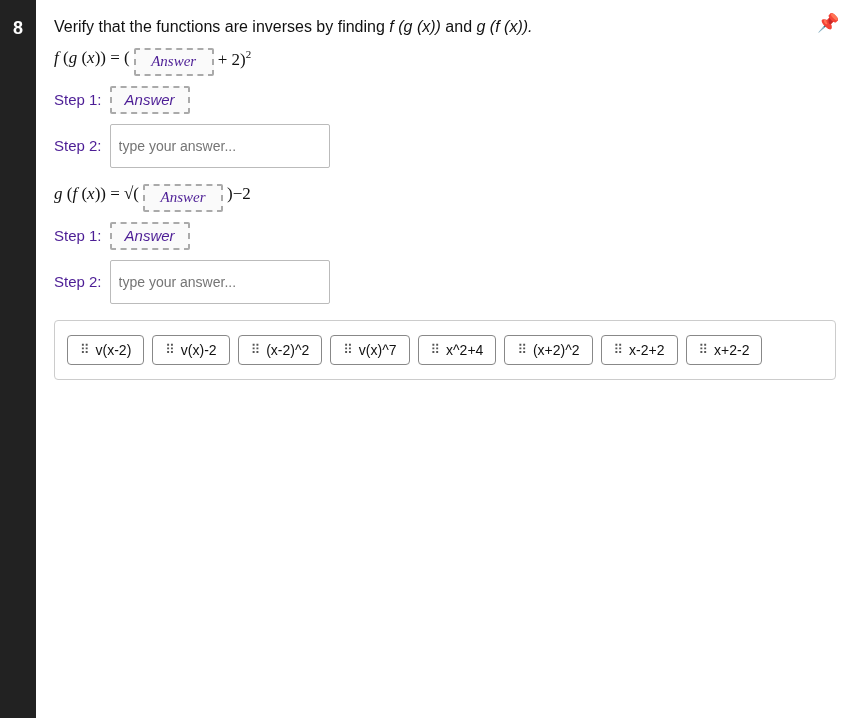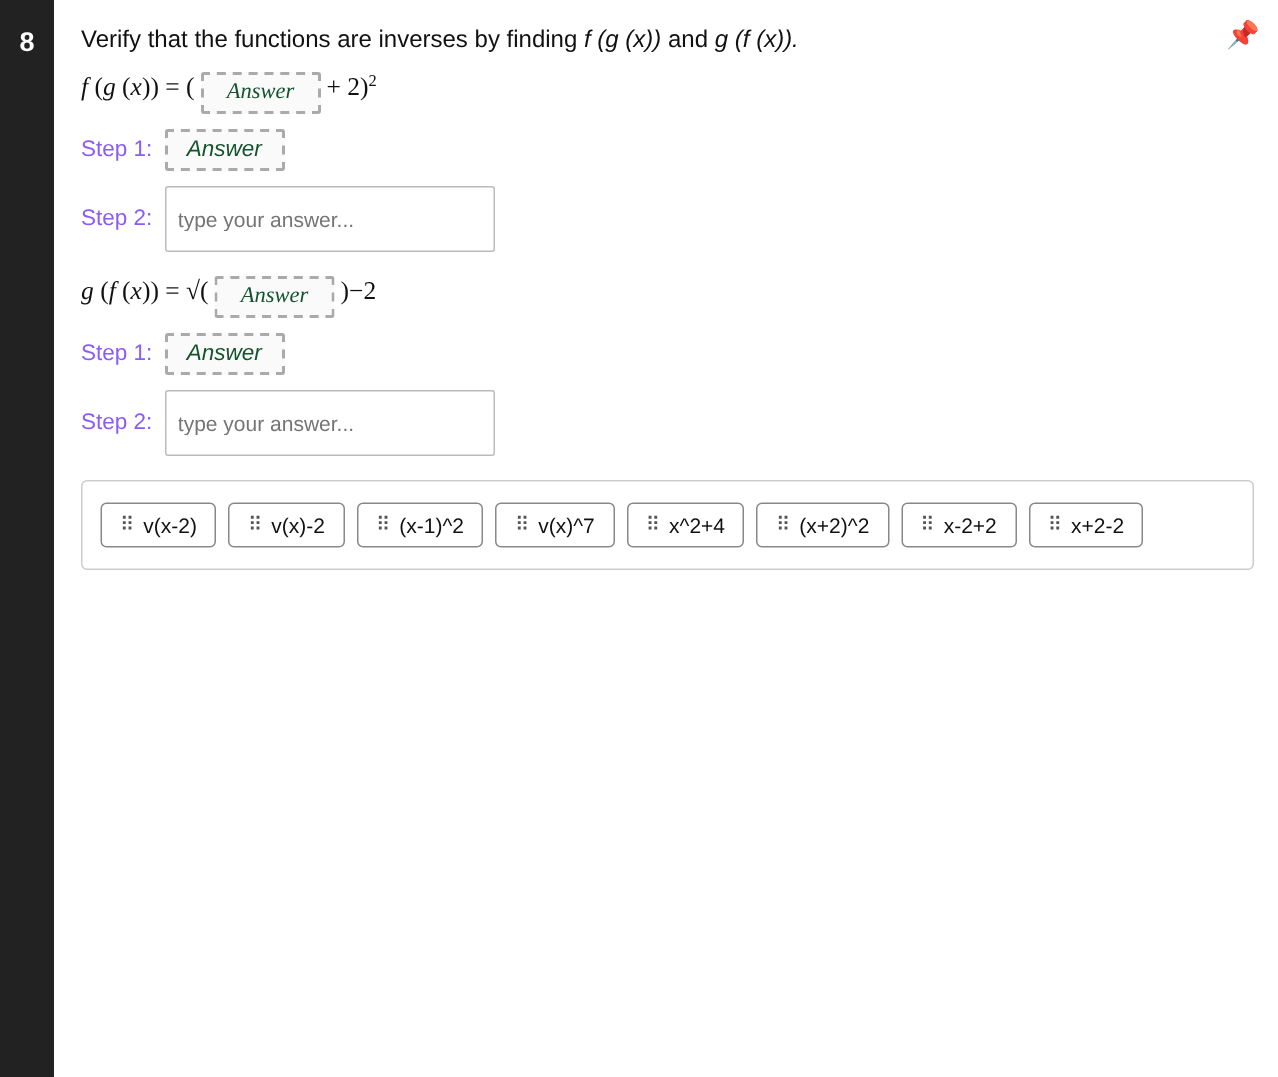--- a/index.html
+++ b/index.html
@@ -87,41 +87,41 @@
       font-family: Liberation Serif, serif;
     }
 
     .answer-box {
       border: 2px dashed #aaa;
       border-radius: 2px;
       min-width: 80px;
       min-height: 28px;
       padding: 2px 8px;
       font-style: italic;
-      color: #14532d;
+      color: #4c1d95;
       display: inline-flex;
       align-items: center;
       justify-content: center;
       font-size: 15px;
       background: #fafafa;
     }
 
     .step-row {
       display: flex;
       align-items: center;
       gap: 8px;
       margin-bottom: 10px;
       font-family: Arial, sans-serif;
       font-size: 15px;
     }
 
     .step-label {
       font-family: Arial, sans-serif;
       font-size: 15px;
-      color: #8b5cf6;
+      color: #4c1d95;
     }
 
     .text-input-box {
       border: 1.5px solid #bbb;
       border-radius: 2px;
       min-width: 220px;
       height: 44px;
       padding: 2px 8px;
       font-family: Arial, sans-serif;
       font-size: 14px;
@@ -236,21 +236,21 @@
     <button class="option-btn">
       <span class="grid-icon">⠿</span>
       <span>v(x-2)</span>
     </button>
     <button class="option-btn">
       <span class="grid-icon">⠿</span>
       <span>v(x)-2</span>
     </button>
     <button class="option-btn">
       <span class="grid-icon">⠿</span>
-      <span>(x-1)^2</span>
+      <span>(x-2)^2</span>
     </button>
     <button class="option-btn">
       <span class="grid-icon">⠿</span>
       <span>v(x)^7</span>
     </button>
     <button class="option-btn">
       <span class="grid-icon">⠿</span>
       <span>x^2+4</span>
     </button>
     <button class="option-btn">

